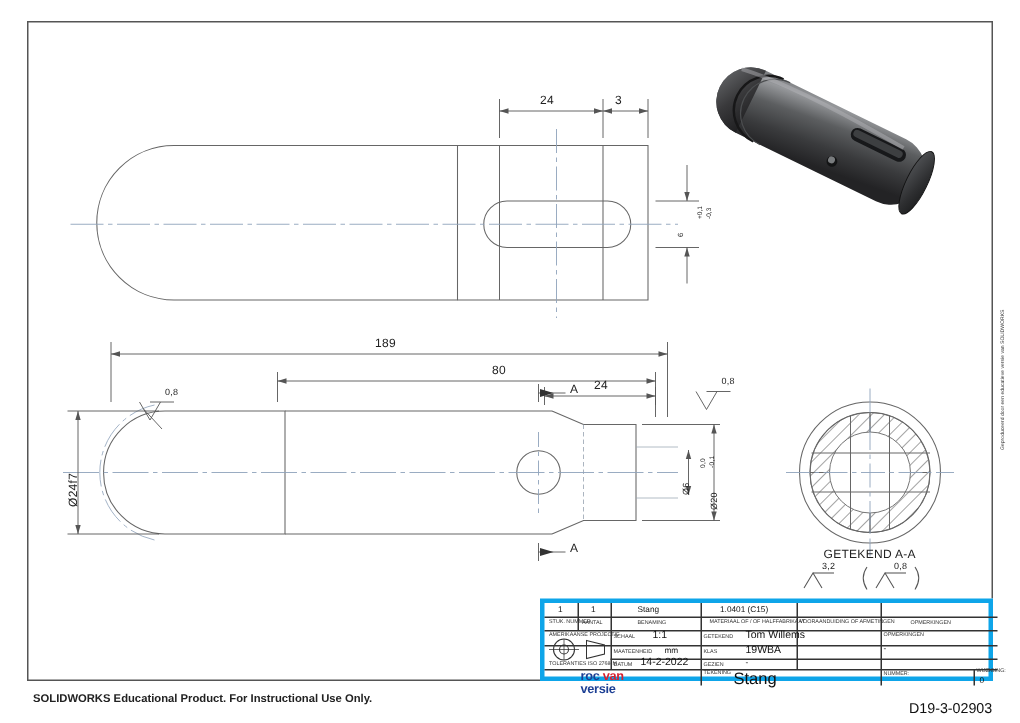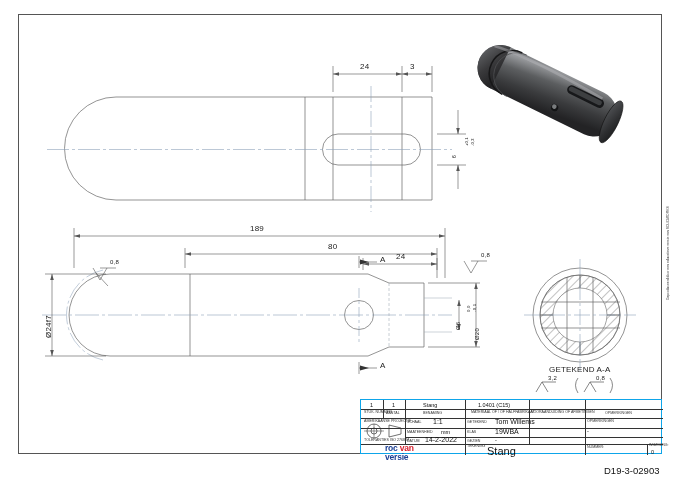--- a/index.html
+++ b/index.html
@@ -5,21 +5,21 @@
   html,body{margin:0;padding:0;background:#fff;}
   body{width:680px;height:482px;font-family:"Liberation Sans",sans-serif;color:#1a1a1a;overflow:hidden;}
   #sheet{position:relative;width:680px;height:482px;background:#fff;}
   .frame{position:absolute;left:18px;top:14px;width:644px;height:440px;border:1px solid #555;box-sizing:border-box;}
   .lbl{position:absolute;font-size:7px;color:#222;white-space:nowrap;letter-spacing:.2px;}
   .lbl.s6{font-size:6px;}
   .lbl.s8{font-size:8px;}
   .rot90{transform-origin:0 0;transform:rotate(-90deg);}
   svg{position:absolute;left:0;top:0;}
   
-  .tb{position:absolute;left:360px;top:399px;width:302px;height:55px;border:1px solid #0ea5e9;box-sizing:border-box;background:#fff;font-size:4.2px;}
+  .tb{position:absolute;left:360px;top:399px;width:302px;height:55px;border:3px solid #0ea5e9;box-sizing:border-box;background:#fff;font-size:4.2px;}
   .tb div{position:absolute;box-sizing:border-box;}
   .tbline{background:#333;}
   .tcap{position:absolute;font-size:3.6px;color:#333;text-transform:uppercase;letter-spacing:0;line-height:1.05;white-space:nowrap;}
   .tval{position:absolute;font-size:7px;color:#111;white-space:nowrap;}
   .tval.sm{font-size:5.5px;}
   .logo{position:absolute;font-weight:bold;font-size:8.5px;line-height:8.5px;color:#1c3f94;letter-spacing:-0.2px;}
   .logo .red{color:#d8202f;}
   .footer{position:absolute;left:22px;top:461px;font-size:7.5px;color:#222;font-weight:bold;}
   .edge-v{position:absolute;left:666px;top:300px;font-size:3.4px;color:#333;white-space:nowrap;transform-origin:0 0;transform:rotate(-90deg);}
   .tol{position:absolute;font-size:5px;line-height:5.4px;color:#222;white-space:nowrap;}
@@ -298,14 +298,15 @@
     <div class="tval" style="left:126px;top:45px;font-size:11px;">Stang</div>
     <div class="tcap" style="left:226px;top:46px;">NUMMER:</div>
     <div class="tval" style="left:243px;top:45px;font-size:9.5px;margin-top:20px;">D19-3-02903</div>
     <div class="tcap" style="left:288px;top:44px;">WIJZIGING:</div>
     <div class="tval sm" style="left:290px;top:49px;">0</div>
     <div class="tcap" style="left:288px;top:36px;opacity:0;">BLAD:</div>
   </div>
 
   <div class="edge-v">Geproduceerd door een educatieve versie van SOLIDWORKS</div>
 
+  <div class="footer">SOLIDWORKS Educational Product. For Instructional Use Only.</div>
 
 </div>
 
 </body></html>

